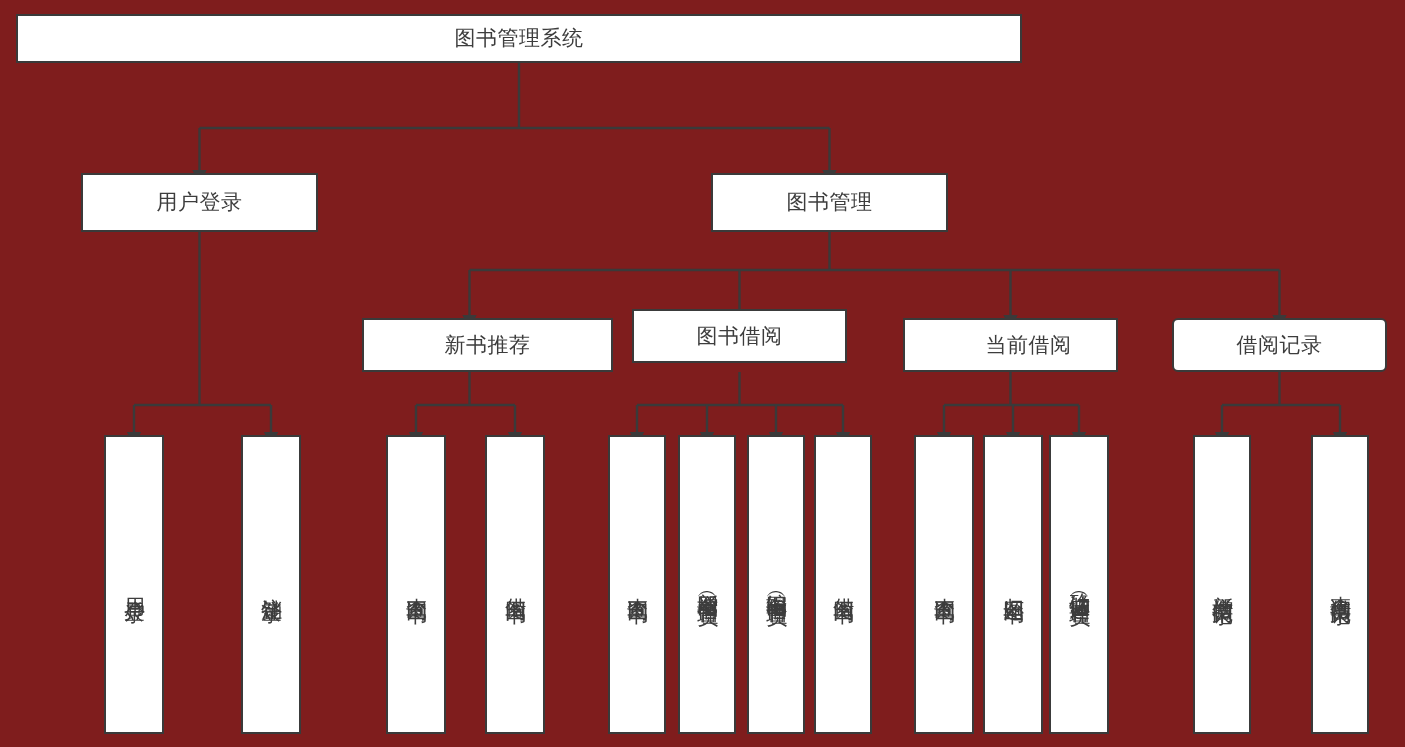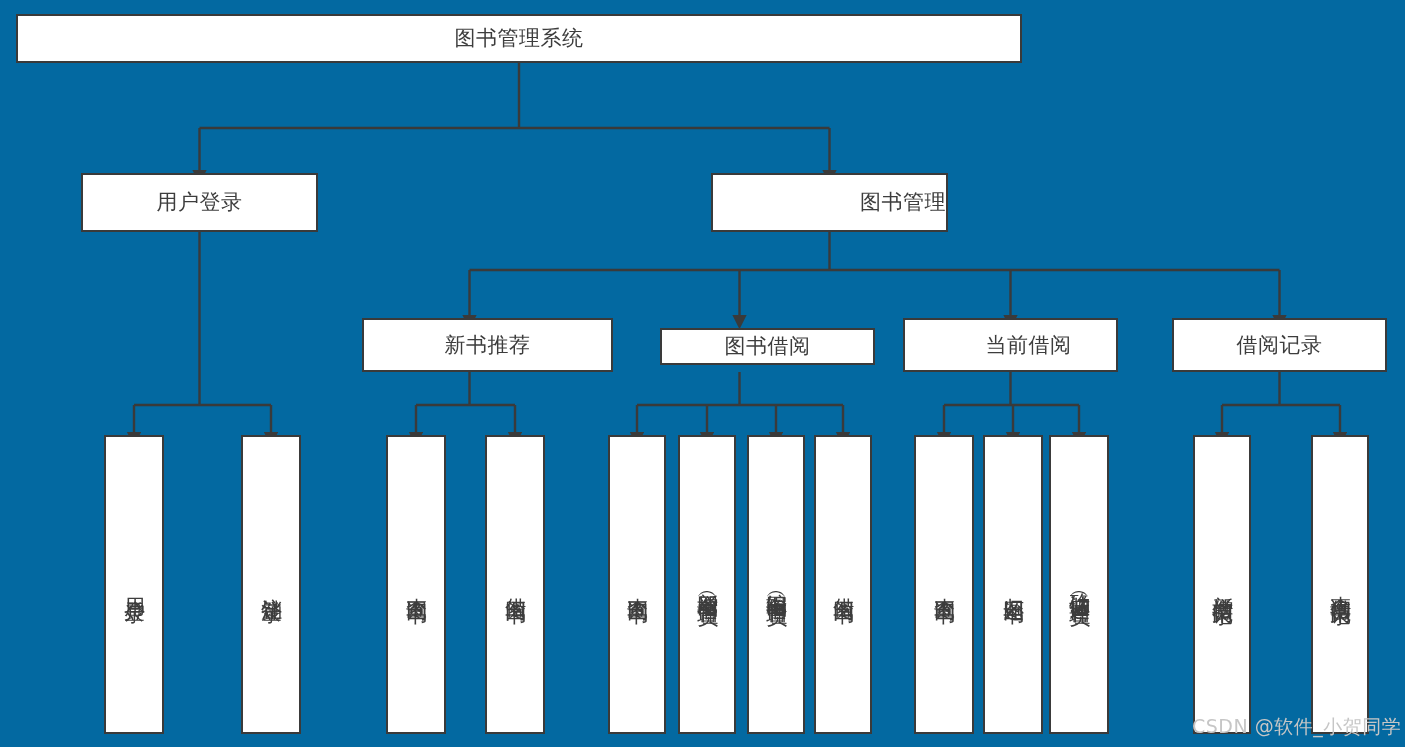--- a/index.html
+++ b/index.html
@@ -8,21 +8,21 @@
     padding: 0;
     background: #ffffff;
   }
   body {
     font-family: "DejaVu Sans", "Liberation Sans", sans-serif;
   }
   #diagram-root {
     position: relative;
     width: 1405px;
     height: 747px;
-    background: #0369a1;
+    background: #7f1d1d;
     overflow: hidden;
   }
   svg.connectors {
     position: absolute;
     left: 0;
     top: 0;
     width: 1405px;
     height: 747px;
     pointer-events: none;
   }
@@ -112,33 +112,33 @@
         <line x1="1340" y1="405" x2="1340" y2="433" stroke="#3a3a3a" stroke-width="2.4" marker-end="url(#arrow)"></line>
       </g>
   </svg>
   <div id="node-layer">
       <div class="node horizontal" style="left: 16px; top: 14px; width: 1006px; height: 49px;">
         <span class="node-label">图书管理系统</span>
       </div>
       <div class="node horizontal" style="left: 81px; top: 173px; width: 237px; height: 59px;">
         <span class="node-label">用户登录</span>
       </div>
-      <div class="node horizontal" style="left: 711px; top: 173px; width: 237px; height: 59px; justify-content: flex-end;">
+      <div class="node horizontal" style="left: 711px; top: 173px; width: 237px; height: 59px;">
         <span class="node-label">图书管理</span>
       </div>
       <div class="node horizontal" style="left: 362px; top: 318px; width: 251px; height: 54px;">
         <span class="node-label">新书推荐</span>
       </div>
-      <div class="node horizontal" style="left: 632px; top: 328px; width: 215px; height: 37px; margin-left: 28px;">
+      <div class="node horizontal" style="left: 632px; top: 309px; width: 215px; height: 54px;">
         <span class="node-label">图书借阅</span>
       </div>
       <div class="node horizontal" style="left: 903px; top: 318px; width: 215px; height: 54px; padding-left: 36px;">
         <span class="node-label">当前借阅</span>
       </div>
-      <div class="node horizontal" style="left: 1172px; top: 318px; width: 215px; height: 54px;">
+      <div class="node horizontal" style="left: 1172px; top: 318px; width: 215px; height: 54px; border-radius: 6px;">
         <span class="node-label">借阅记录</span>
       </div>
       <div class="node vertical" style="left: 104px; top: 435px; width: 60px; height: 299px;">
         <span class="node-label">用户登录</span>
       </div>
       <div class="node vertical" style="left: 241px; top: 435px; width: 60px; height: 299px;">
         <span class="node-label">注销登录</span>
       </div>
       <div class="node vertical" style="left: 386px; top: 435px; width: 60px; height: 299px;">
         <span class="node-label">查询图书</span>
@@ -167,14 +167,13 @@
       <div class="node vertical" style="left: 1049px; top: 435px; width: 60px; height: 299px;">
         <span class="node-label">确认归还（管理员）</span>
       </div>
       <div class="node vertical" style="left: 1193px; top: 435px; width: 58px; height: 299px;">
         <span class="node-label">新增借阅记录</span>
       </div>
       <div class="node vertical" style="left: 1311px; top: 435px; width: 58px; height: 299px;">
         <span class="node-label">查询借阅记录</span>
       </div>
     </div>
-  <div class="watermark" style="left: 1192px; top: 714px;">CSDN @软件_小贺同学</div>
 </div>
 
 </body></html>

